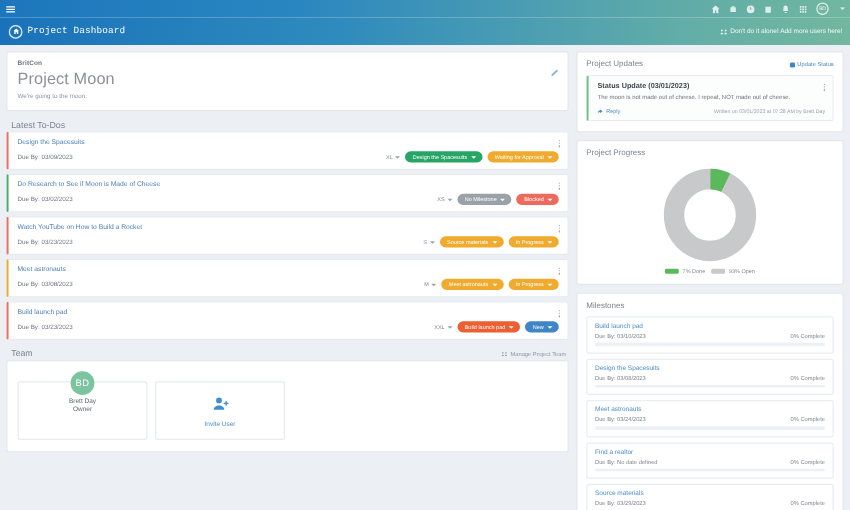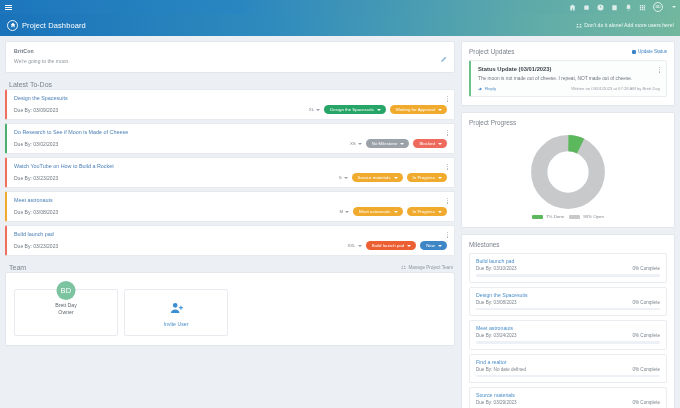--- a/index.html
+++ b/index.html
@@ -40,21 +40,21 @@
     background: linear-gradient(to right, #1a72ba 0%, #2f8bbd 40%, #62ada8 80%, #72b79e 100%);
     display: flex; align-items: center; padding: 0 6px 0 7px;
     color: #fff;
   }
   .dashbar .home-badge {
     width: 11px; height: 11px; border-radius: 50%;
     border: 1px solid rgba(255,255,255,.9);
     display: flex; align-items: center; justify-content: center; margin-right: 4px;
   }
   .dashbar .home-badge svg { width: 6px; height: 6px; fill: #fff; }
-  .dashbar .dtitle { font-size: 7.5px; letter-spacing: .1px; }
+  .dashbar .dtitle { font-size: 7.5px; letter-spacing: .1px; font-family: Liberation Mono, monospace; }
   .dashbar .spacer { flex: 1; }
   .dashbar .invite {
     font-size: 5.2px; color: #f2faf8; display: flex; align-items: center; gap: 2px;
     cursor: pointer;
   }
   .dashbar .invite svg { width: 6px; height: 5px; fill: #eaf6f3; }
 
   
   .body {
     display: flex; gap: 6px;
@@ -249,20 +249,21 @@
     <span>Don't do it alone! Add more users here!</span>
   </span>
 </div>
 
 <div class="body">
 
   <div class="col-left">
 
     <div class="card proj-card">
       <div class="proj-org">BritCon</div>
+      <div class="proj-name">Project Moon</div>
       <div class="proj-desc">We're going to the moon.</div>
       <span class="proj-edit">
         <svg viewBox="0 0 16 16">
             <path d="M12 1.5 14.5 4 6 12.5 2.5 13.5 3.5 10z"></path>
           </svg>
       </span>
     </div>
 
     <div>
       <div class="sec-head">

